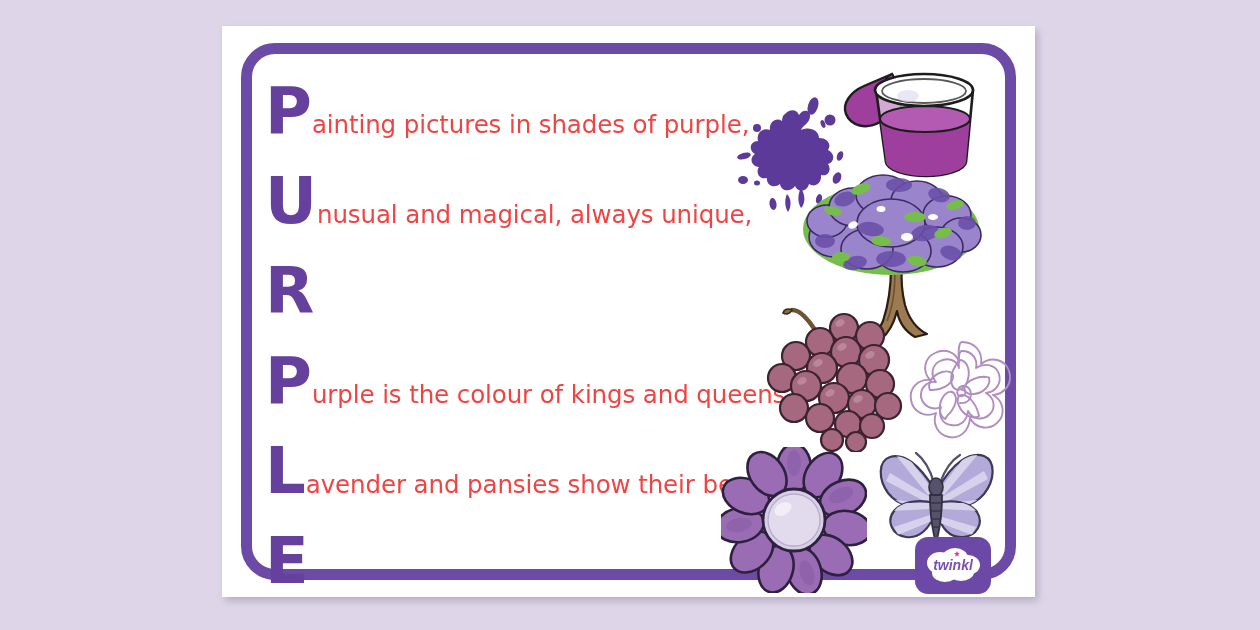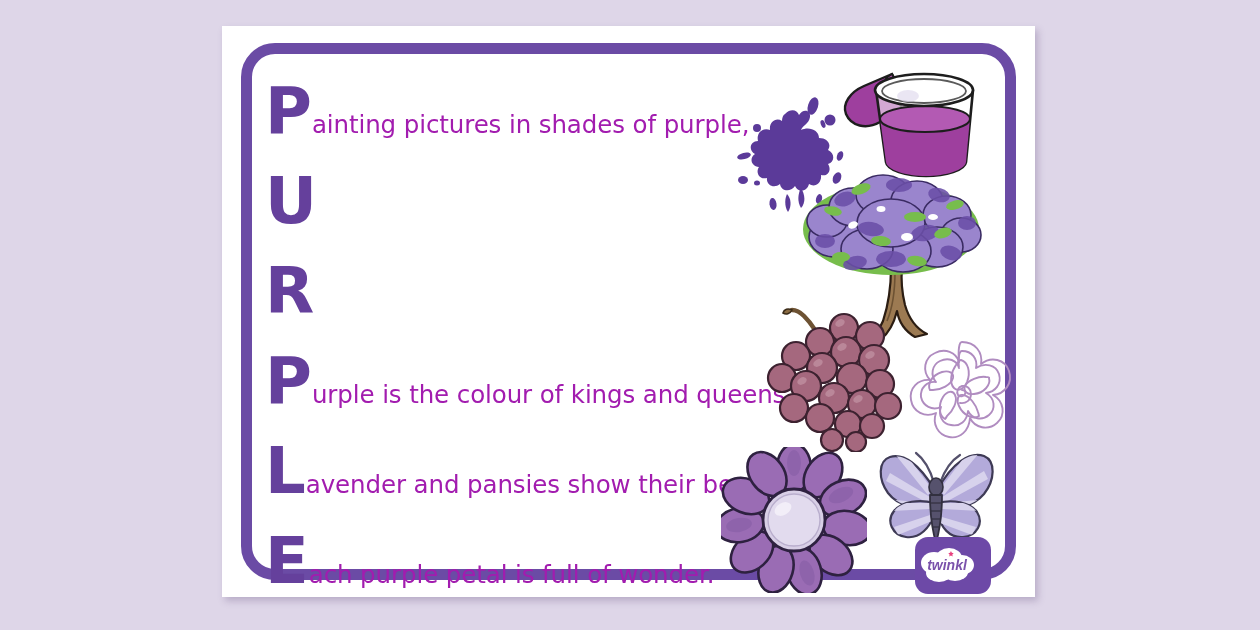--- a/index.html
+++ b/index.html
@@ -48,21 +48,21 @@
     font-family: "DejaVu Sans", sans-serif;
     font-size: 64px;
     font-weight: 700;
     color: #65409c;
     line-height: 1;
     letter-spacing: -1px;
   }
   .line-rest {
     font-family: "DejaVu Sans", sans-serif;
     font-size: 24.5px;
-    color: #a21caf;
+    color: #ef4444;
     line-height: 1;
     padding-left: 1px;
     letter-spacing: -0.1px;
   }
 
   
   #art-layer {
     position: absolute;
     left: 0; top: 0;
     width: 813px; height: 571px;
@@ -74,58 +74,58 @@
 
   
   #twinkl-badge {
     position: absolute;
     left: 693px; top: 511px;
     width: 76px; height: 57px;
     background: #6d49a7;
     border-radius: 13px;
     display: flex;
     align-items: center;
-    justify-content: flex-start;
+    justify-content: center;
   }
 </style>
 </head>
 <body>
 
 <div id="poster-card">
 
   <div id="poster-frame"></div>
 
   <div id="poem">
 
     <div class="poem-line" style="top:20px;">
       <span class="drop-cap">P</span>
       <span class="line-rest">ainting pictures in shades of purple,</span>
     </div>
 
     <div class="poem-line" style="top:110px;">
       <span class="drop-cap">U</span>
+      <span class="line-rest">nusual and magical, always unique,</span>
     </div>
 
     <div class="poem-line" style="top:200px;">
       <span class="drop-cap">R</span>
     </div>
 
     <div class="poem-line" style="top:290px;">
       <span class="drop-cap">P</span>
       <span class="line-rest">urple is the colour of kings and queens,</span>
     </div>
 
     <div class="poem-line" style="top:380px;">
       <span class="drop-cap">L</span>
       <span class="line-rest">avender and pansies show their beauty,</span>
     </div>
 
     <div class="poem-line" style="top:470px;">
       <span class="drop-cap">E</span>
-      <span class="line-rest">ach purple petal is full of wonder.</span>
     </div>
 
   </div>
 
   <div id="art-layer">
 
     <svg class="art" style="left:505px; top:58px;" width="120" height="135" viewBox="0 0 120 135">
       <g fill="#5b3a99">
         <path d="M58 30 C64 24 70 26 72 31 C76 24 84 26 83 33 C82 40 76 41 74 46
                  C82 42 92 46 92 54 C100 54 105 60 101 66 C108 69 108 78 101 80

